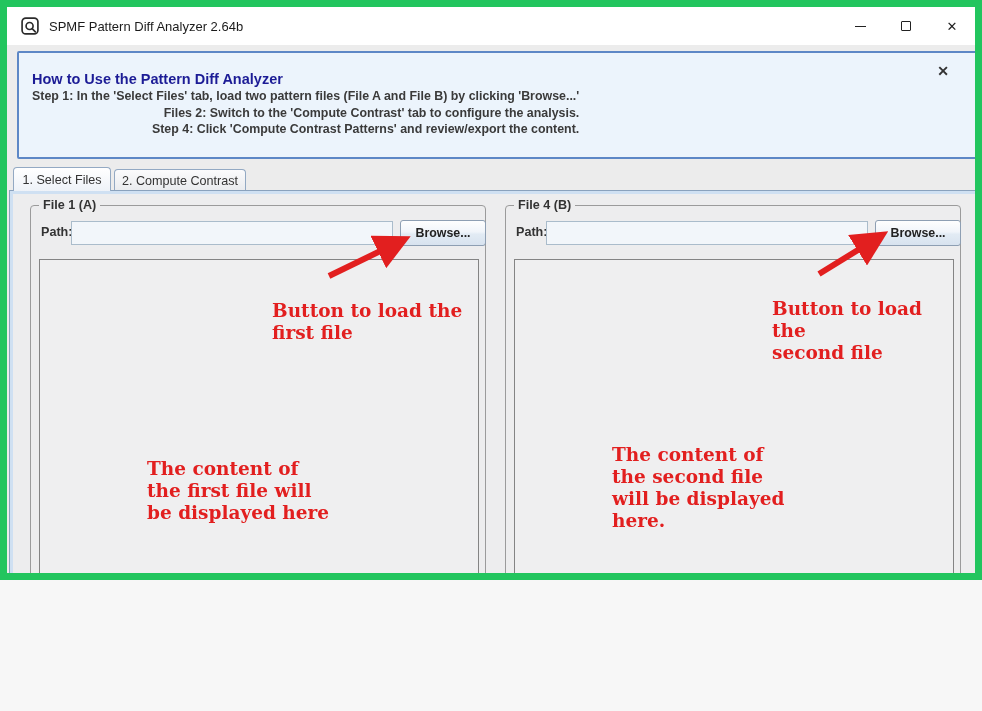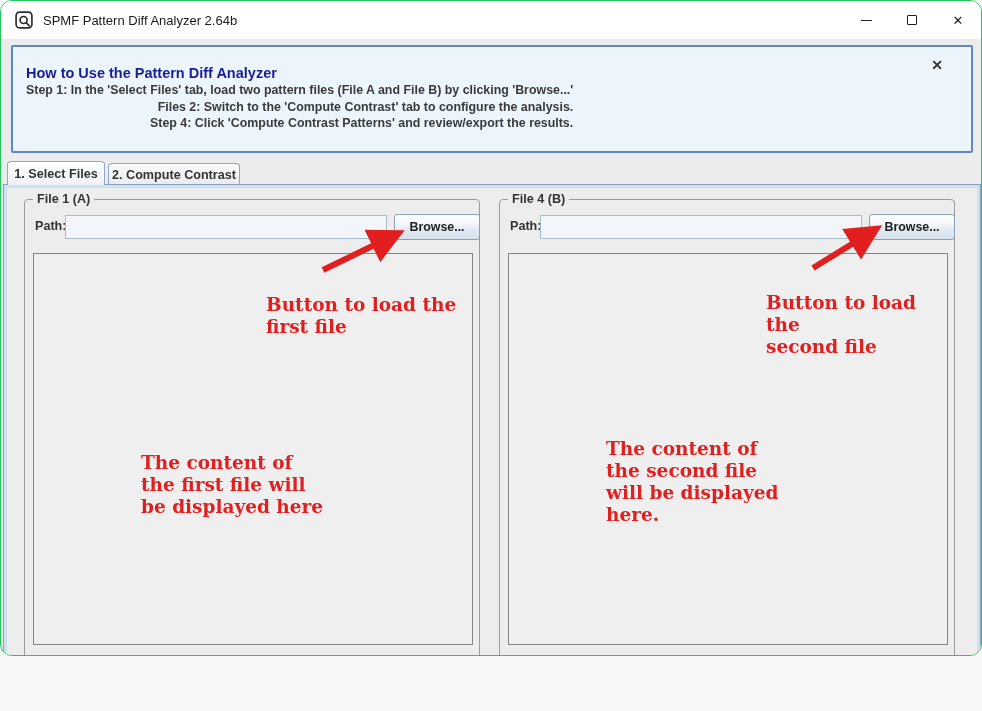--- a/index.html
+++ b/index.html
@@ -1,38 +1,38 @@
 <!DOCTYPE html>
 <html><head>
 <meta charset="utf-8">
 <style>
   * { margin:0; padding:0; box-sizing:border-box; }
   html,body { width:982px; height:711px; background:#f7f7f7; font-family:"Liberation Sans", sans-serif; }
   .window {
-    position:absolute; left:0; top:0; width:982px; height:656px;
-    background:#ececec; border:1px solid #22c55e; border-radius:12px; overflow:hidden;
+    position:absolute; left:0; top:0; width:982px; height:580px;
+    background:#ececec; border:7px solid #22c55e; border-radius:0; overflow:hidden;
   }
   
   .titlebar { position:absolute; left:0; top:0; width:100%; height:38px; background:#ffffff; display:flex; align-items:center; }
   .app-icon { margin-left:13px; width:20px; height:20px; flex:0 0 auto; }
   .title-text { margin-left:9px; font-size:13px; color:#1b1b1b; }
   .win-controls { position:absolute; right:0; top:0; height:38px; display:flex; }
   .win-btn { width:46px; height:38px; display:flex; align-items:center; justify-content:center; color:#222; font-size:13px; cursor:default; }
   .max-glyph { width:10px; height:10px; border:1.4px solid #222; border-radius:1px; }
   .min-glyph { width:11px; border-top:1.6px solid #222; }
   
   .info-panel {
     position:absolute; left:10px; top:44px; width:962px; height:108px;
     background:#ecf4fc; border:2px solid #5d87c6; border-radius:2px;
   }
   .info-title { position:absolute; left:13px; top:9px; font-size:14.5px; font-weight:bold; color:#1c1c96;margin-top:9px; }
   .info-close { position:absolute; right:28px; top:10px; font-size:14px; color:#333; font-weight:bold; cursor:default; }
   .info-steps { position:absolute; left:13px; top:35px; font-size:12.4px; font-weight:bold; color:#3a3a3a; line-height:16.6px;text-align:right; }
   
-  .tab { position:absolute; font-size:12.6px; font-weight:bold; color:#333;
+  .tab { position:absolute; font-size:12.6px; font-weight:normal; color:#333;
          border:1px solid #93a9c3; border-bottom:none; border-radius:4px 4px 0 0;
          display:flex; align-items:center; justify-content:center; cursor:default; }
   .tab-selected { left:6px; top:160px; width:98px; height:24px; background:linear-gradient(#ffffff, #eef2f8); z-index:3; }
   .tab-unselected { left:107px; top:162px; width:132px; height:22px; background:linear-gradient(#fbfbfc, #e9ebee); z-index:1; }
   
   .tabpane {
     position:absolute; left:2px; top:183px; width:978px; height:517px;
     background:#ededee; border:1px solid #8aa2bd;
     box-shadow: inset 0 0 0 3px #cfe0f2; z-index:2;
   }
@@ -84,21 +84,21 @@
         </div>
     </div>
   </div>
 
   <div class="info-panel">
     <div class="info-title">How to Use the Pattern Diff Analyzer</div>
     <div class="info-close">✕</div>
     <div class="info-steps">
       <div>Step 1: In the 'Select Files' tab, load two pattern files (File A and File B) by clicking 'Browse...'</div>
       <div>Files 2: Switch to the 'Compute Contrast' tab to configure the analysis.</div>
-      <div>Step 4: Click 'Compute Contrast Patterns' and review/export the results.</div>
+      <div>Step 4: Click 'Compute Contrast Patterns' and review/export the content.</div>
     </div>
   </div>
 
   <div class="tab tab-selected">1. Select Files</div>
   <div class="tab tab-unselected">2. Compute Contrast</div>
 
   <div class="tabpane">
 
     <div class="groupbox left">
       <span class="group-title">File 1 (A)</span>

